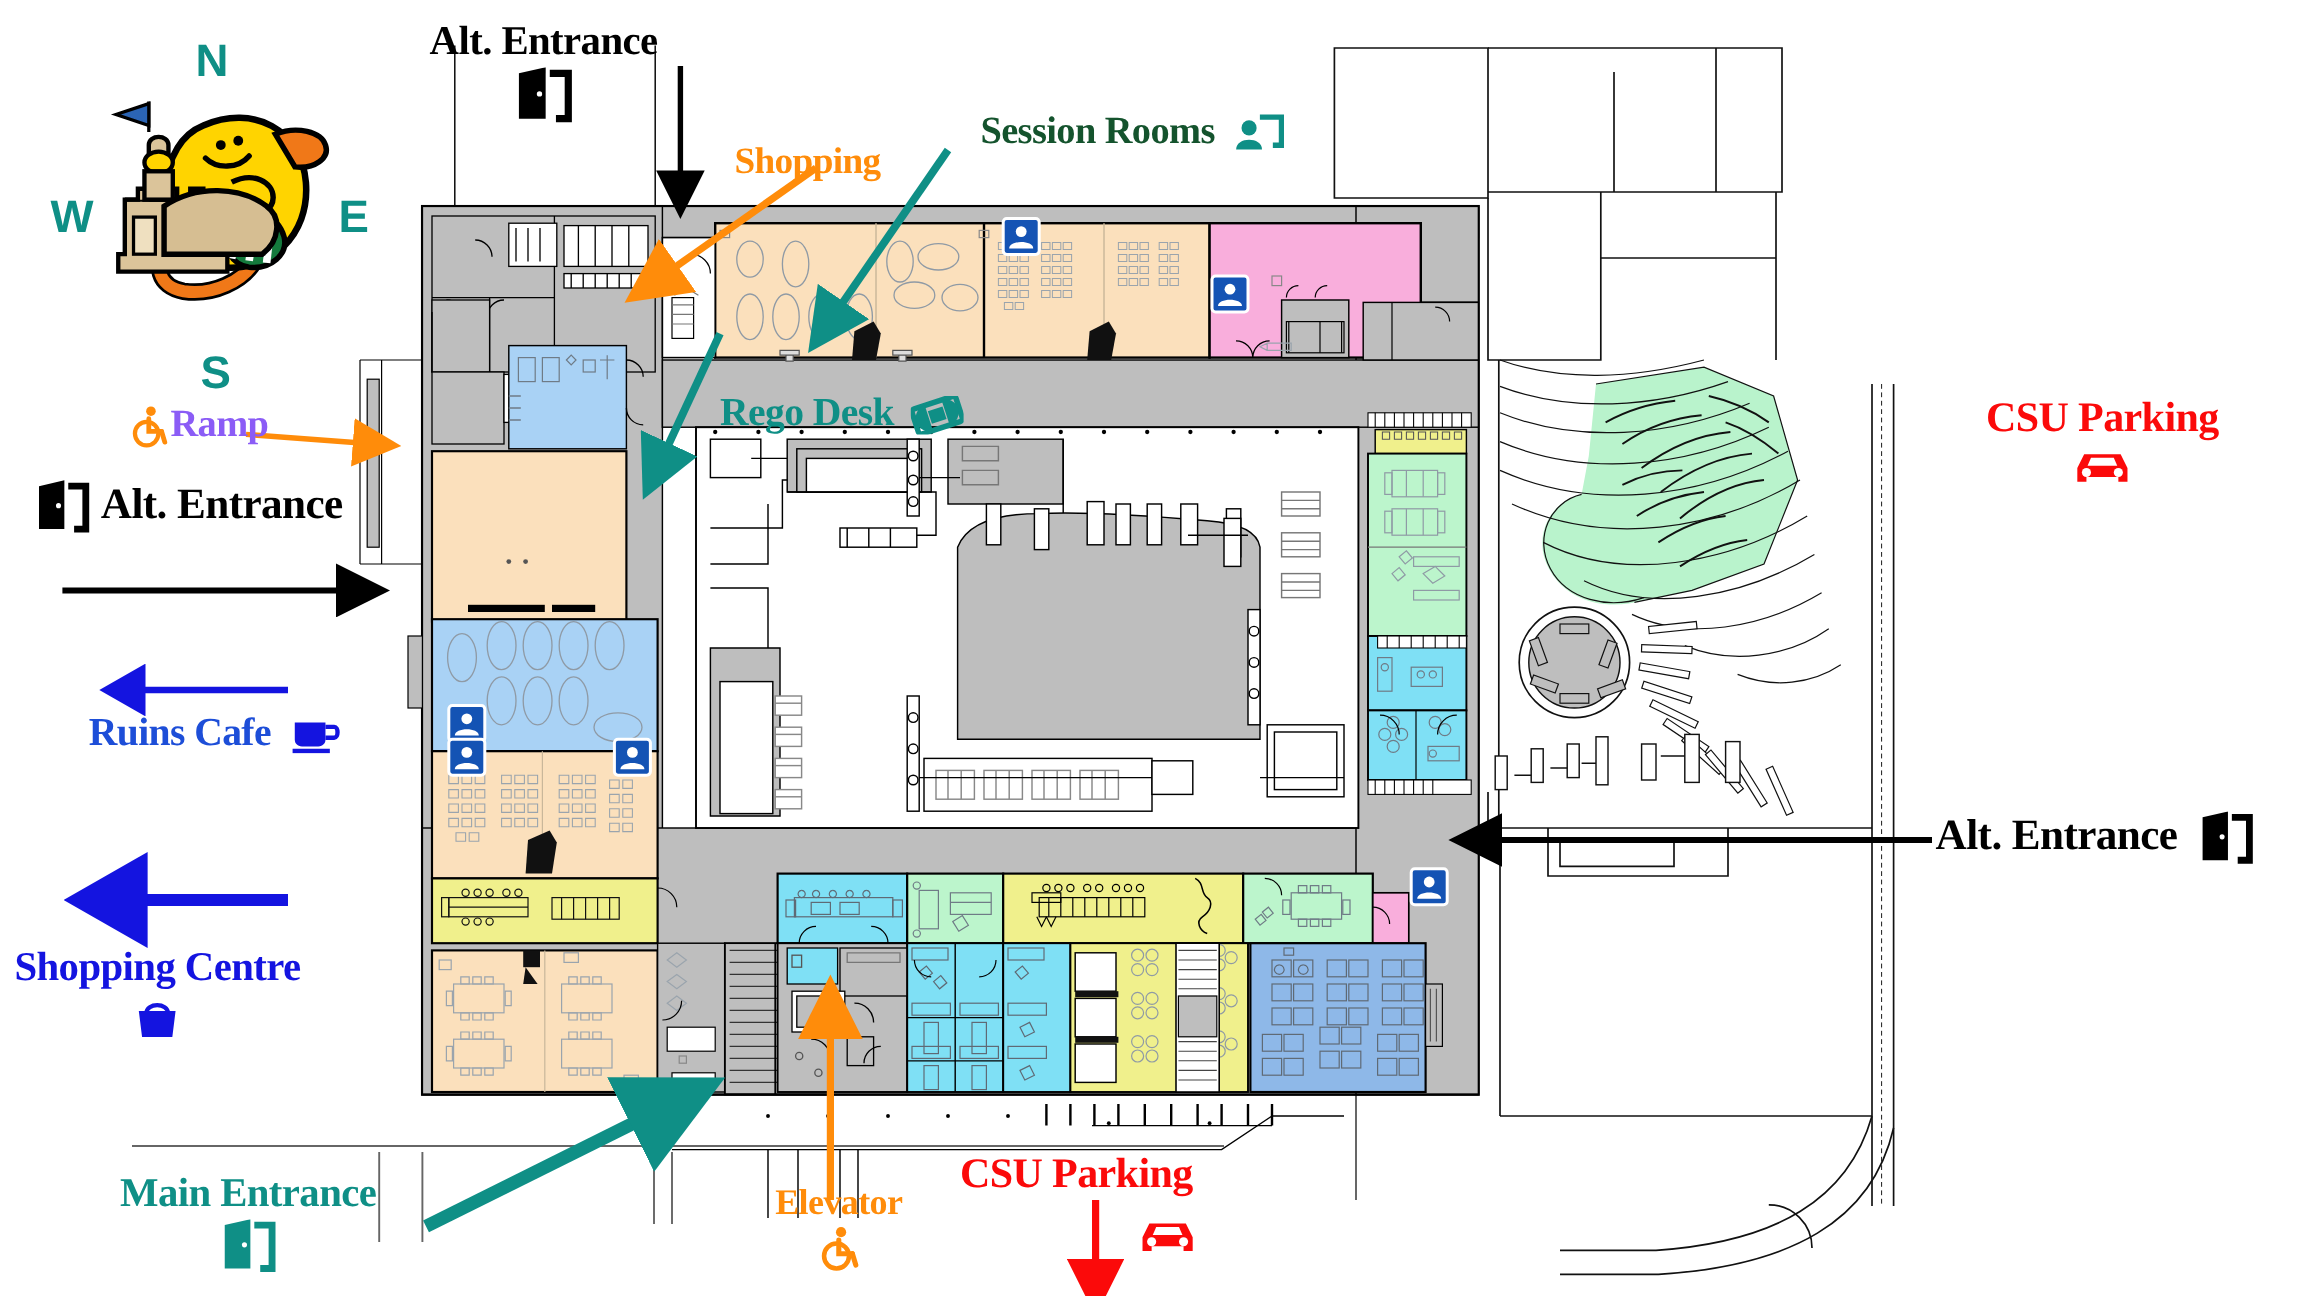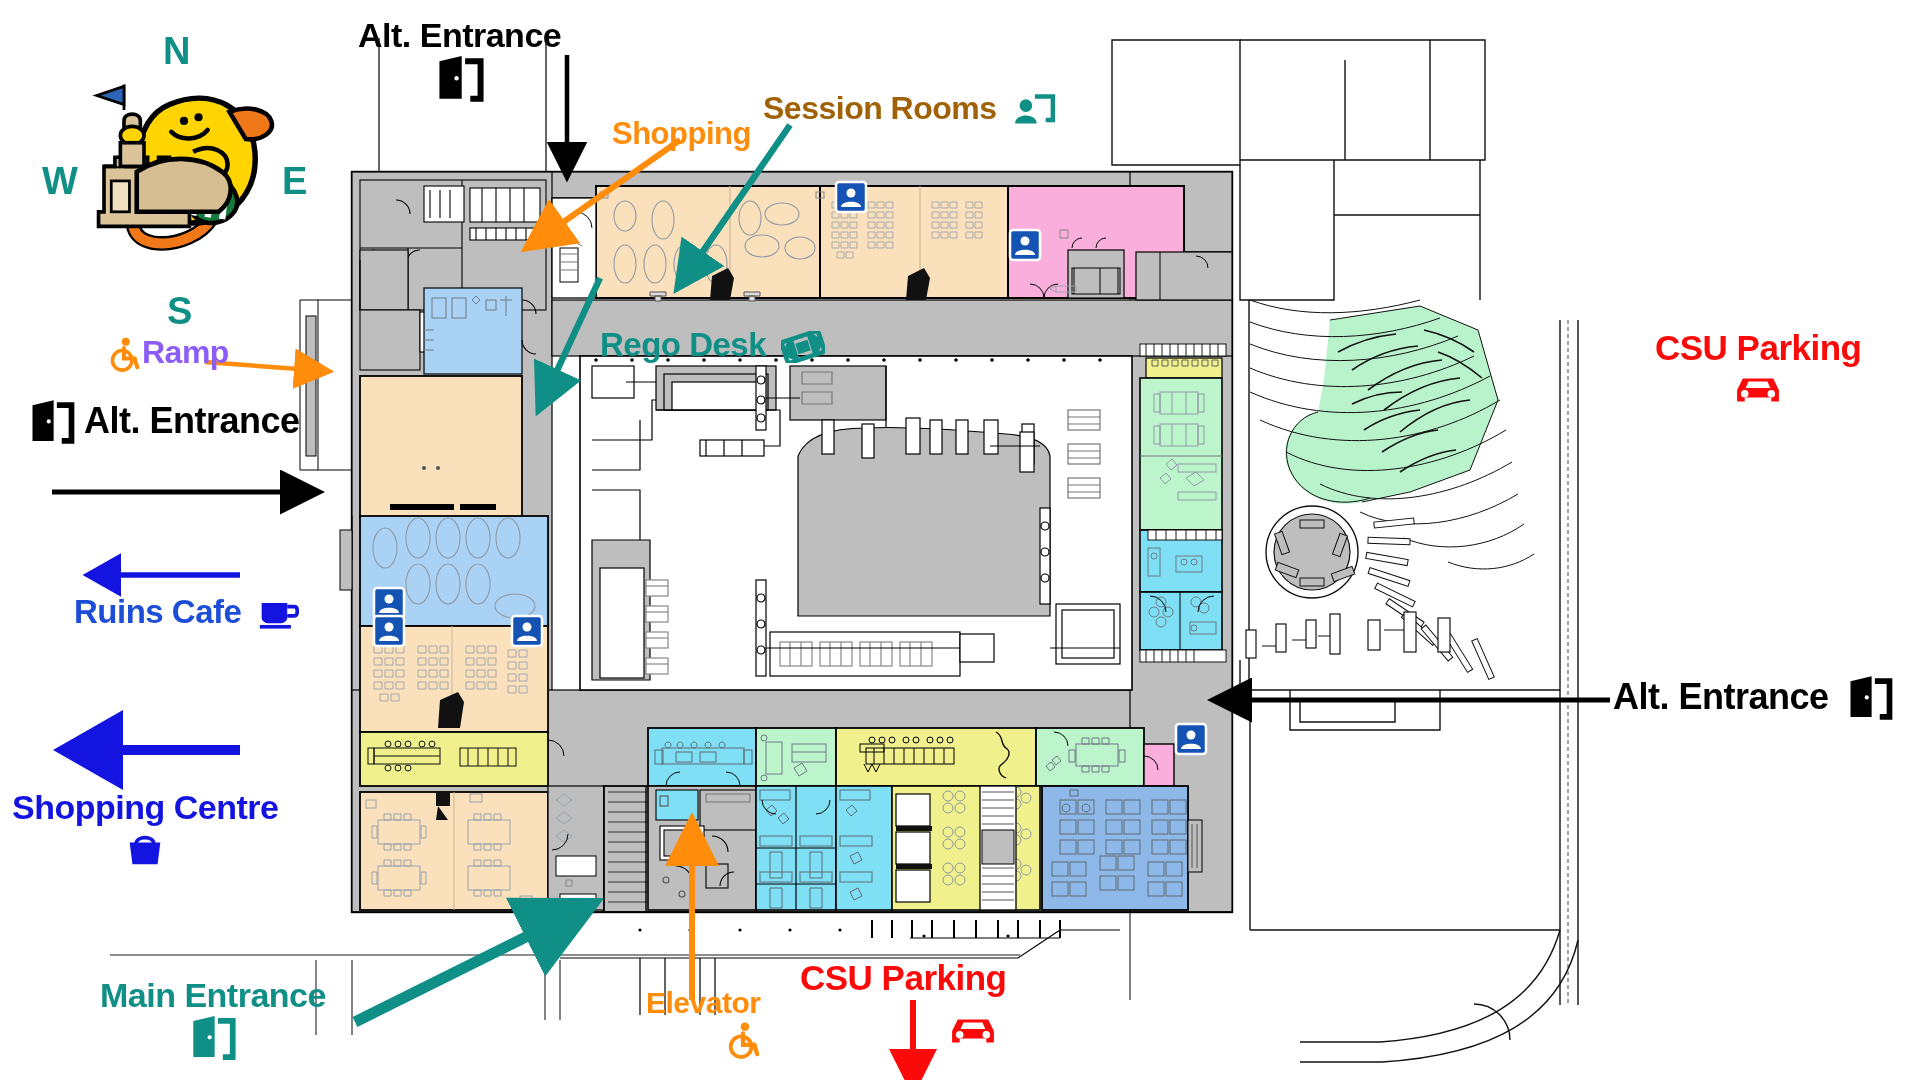--- a/index.html
+++ b/index.html
@@ -9,21 +9,21 @@
     background:#ffffff;
     font-family:"Liberation Sans", sans-serif;
     overflow:hidden;
     position:relative;
   }
   #stage{position:absolute;inset:0;width:1920px;height:1080px;}
   svg#map{position:absolute;left:0;top:0;width:1920px;height:1080px;}
 
   .lbl{
     position:absolute;
-    font-family:Liberation Sans, sans-serif;
+    font-family:Liberation Serif, serif;
     font-weight:bold;
     letter-spacing:-0.5px;
     white-space:nowrap;
     line-height:1.0;
     user-select:none;
   }
   .compass-letter{
     position:absolute;
     color:#0f8f86;
     font-weight:bold;
@@ -984,21 +984,21 @@
     <path d="M8,6 L34,0 L34,50 L8,50 Z" fill="#000"></path>
     <circle cx="28" cy="26" r="2.6" fill="#fff"></circle>
     <path d="M38,6 L56,6 L56,50 L44,50" fill="none" stroke="#000" stroke-width="7"></path>
   </svg>
 </div>
 
 <div class="lbl" style="left:612px;top:118px;color:#FF8C0A;font-size:31px;">
   <span>Shopping</span>
 </div>
 
-<div class="lbl" style="left:763px;top:92px;color:#a16207;font-size:32px;">
+<div class="lbl" style="left:817px;top:92px;color:#14532d;font-size:32px;">
   <span>Session Rooms</span>
   <svg viewBox="0 0 46 40" width="42" height="36" class="icon-inline" style="margin-left:8px;">
     <path d="M24,4 L44,4 L44,30 L36,30" fill="none" stroke="#0f8f86" stroke-width="5"></path>
     <circle cx="14" cy="14" r="7" fill="#0f8f86"></circle>
     <path d="M2,34 C2,22 26,22 26,34 Z" fill="#0f8f86"></path>
   </svg>
 </div>
 
 <div class="lbl" style="left:600px;top:318px;color:#0f8f86;font-size:33px;margin-top:10px;">
   <span>Rego Desk</span>
@@ -1048,21 +1048,21 @@
 
 <div class="lbl stackcenter" style="left:100px;top:978px;color:#0f8f86;">
   <span style="font-size:34px;">Main Entrance</span>
   <svg viewBox="0 0 64 56" width="54" height="46" style="margin-top:4px;">
     <path d="M8,6 L34,0 L34,50 L8,50 Z" fill="#0f8f86"></path>
     <circle cx="28" cy="26" r="2.6" fill="#fff"></circle>
     <path d="M38,6 L56,6 L56,50 L44,50" fill="none" stroke="#0f8f86" stroke-width="7"></path>
   </svg>
 </div>
 
-<div class="lbl stackcenter" style="left:646px;top:988px;color:#FF8C0A;align-items:flex-end;">
+<div class="lbl stackcenter" style="left:646px;top:988px;color:#FF8C0A;">
   <span style="font-size:30px;">Elevator</span>
   <svg viewBox="0 0 36 40" width="34" height="38" style="margin-top:4px;">
     <circle cx="20" cy="5" r="4.5" fill="#FF8C0A"></circle>
     <path d="M18,12 L18,24 L30,24" fill="none" stroke="#FF8C0A" stroke-width="4.5" stroke-linecap="round"></path>
     <path d="M30,24 L33,34" fill="none" stroke="#FF8C0A" stroke-width="4.5" stroke-linecap="round"></path>
     <circle cx="16" cy="26" r="11" fill="none" stroke="#FF8C0A" stroke-width="4"></circle>
   </svg>
 </div>
 
 <div class="lbl" style="left:800px;top:960px;color:#FB0A0A;font-size:35px;">

